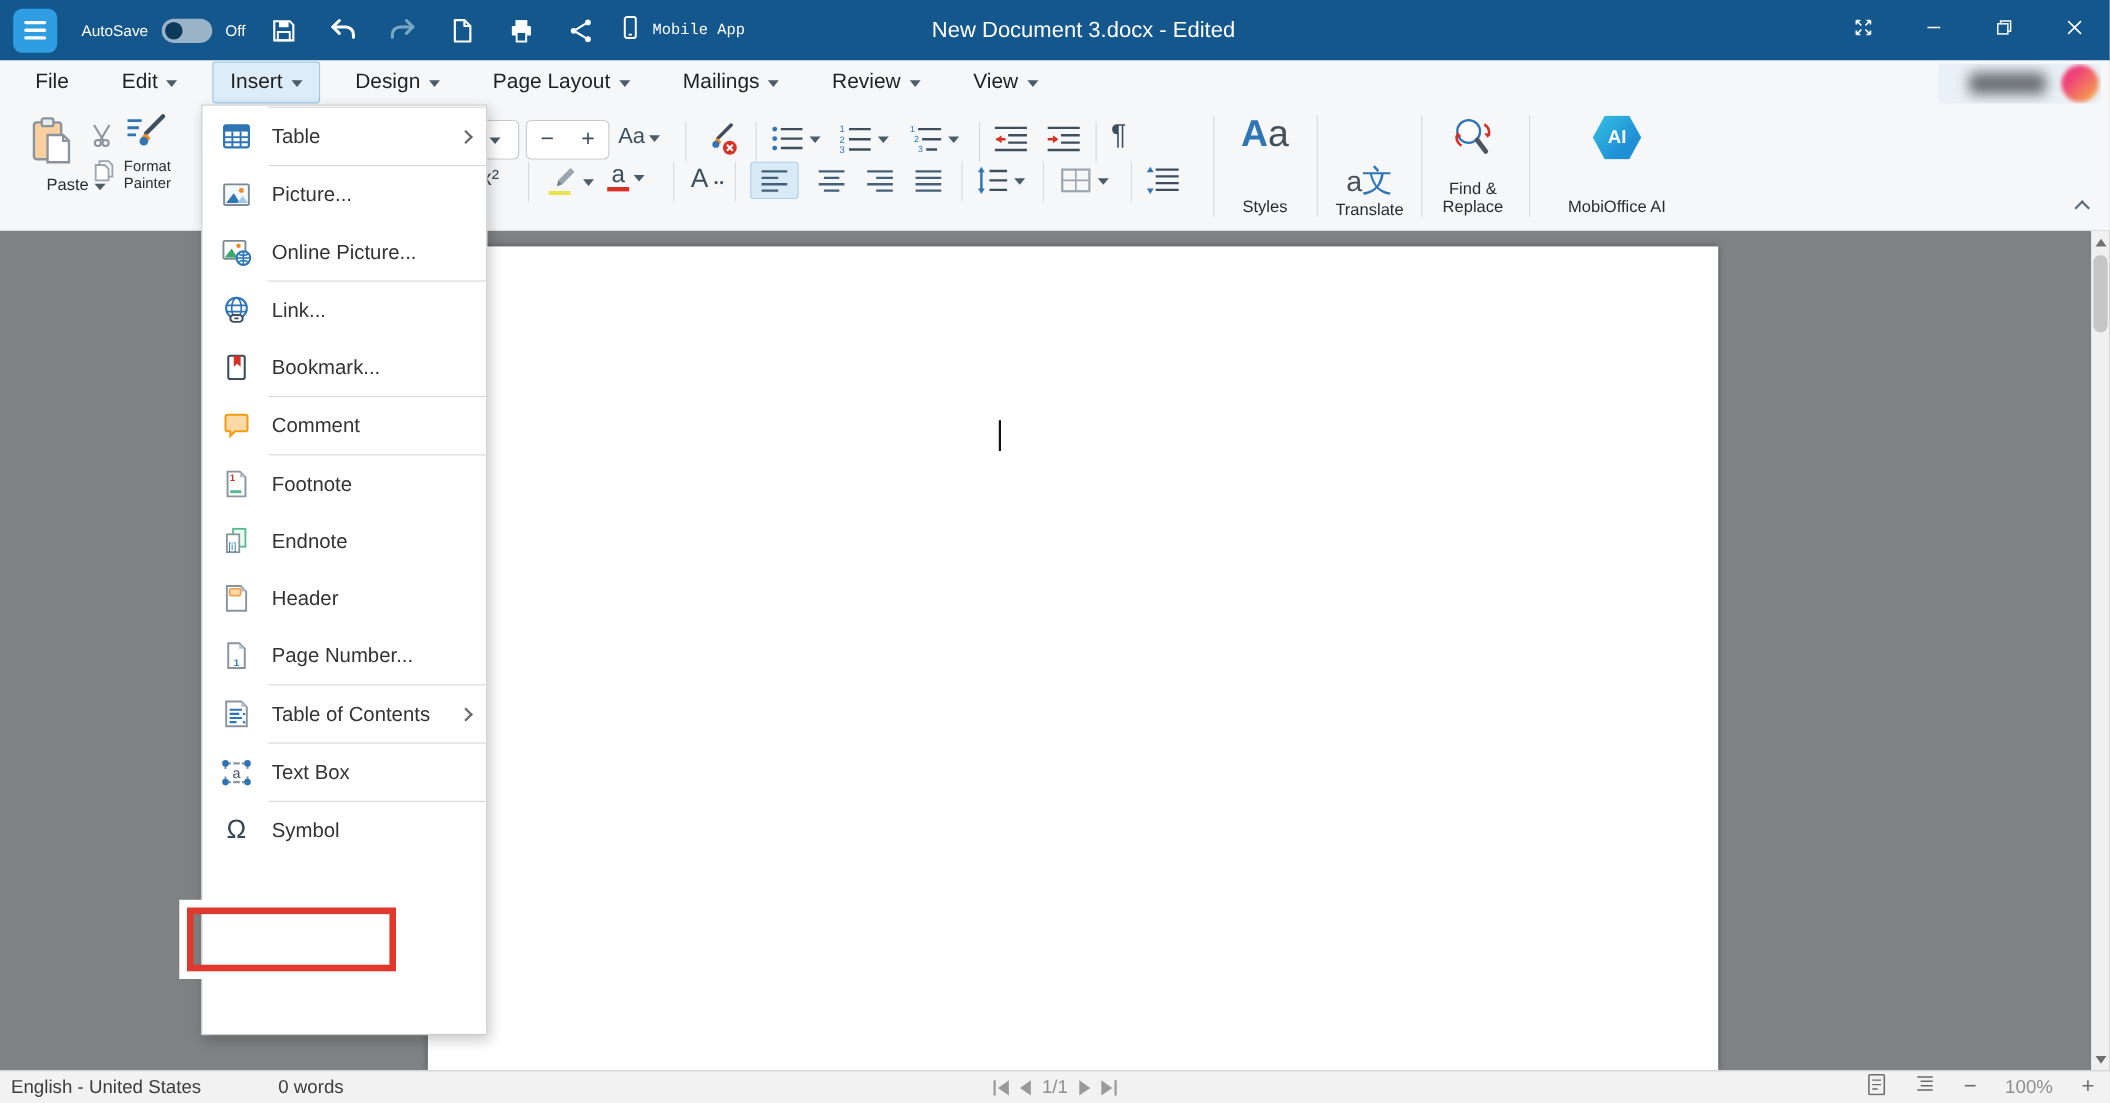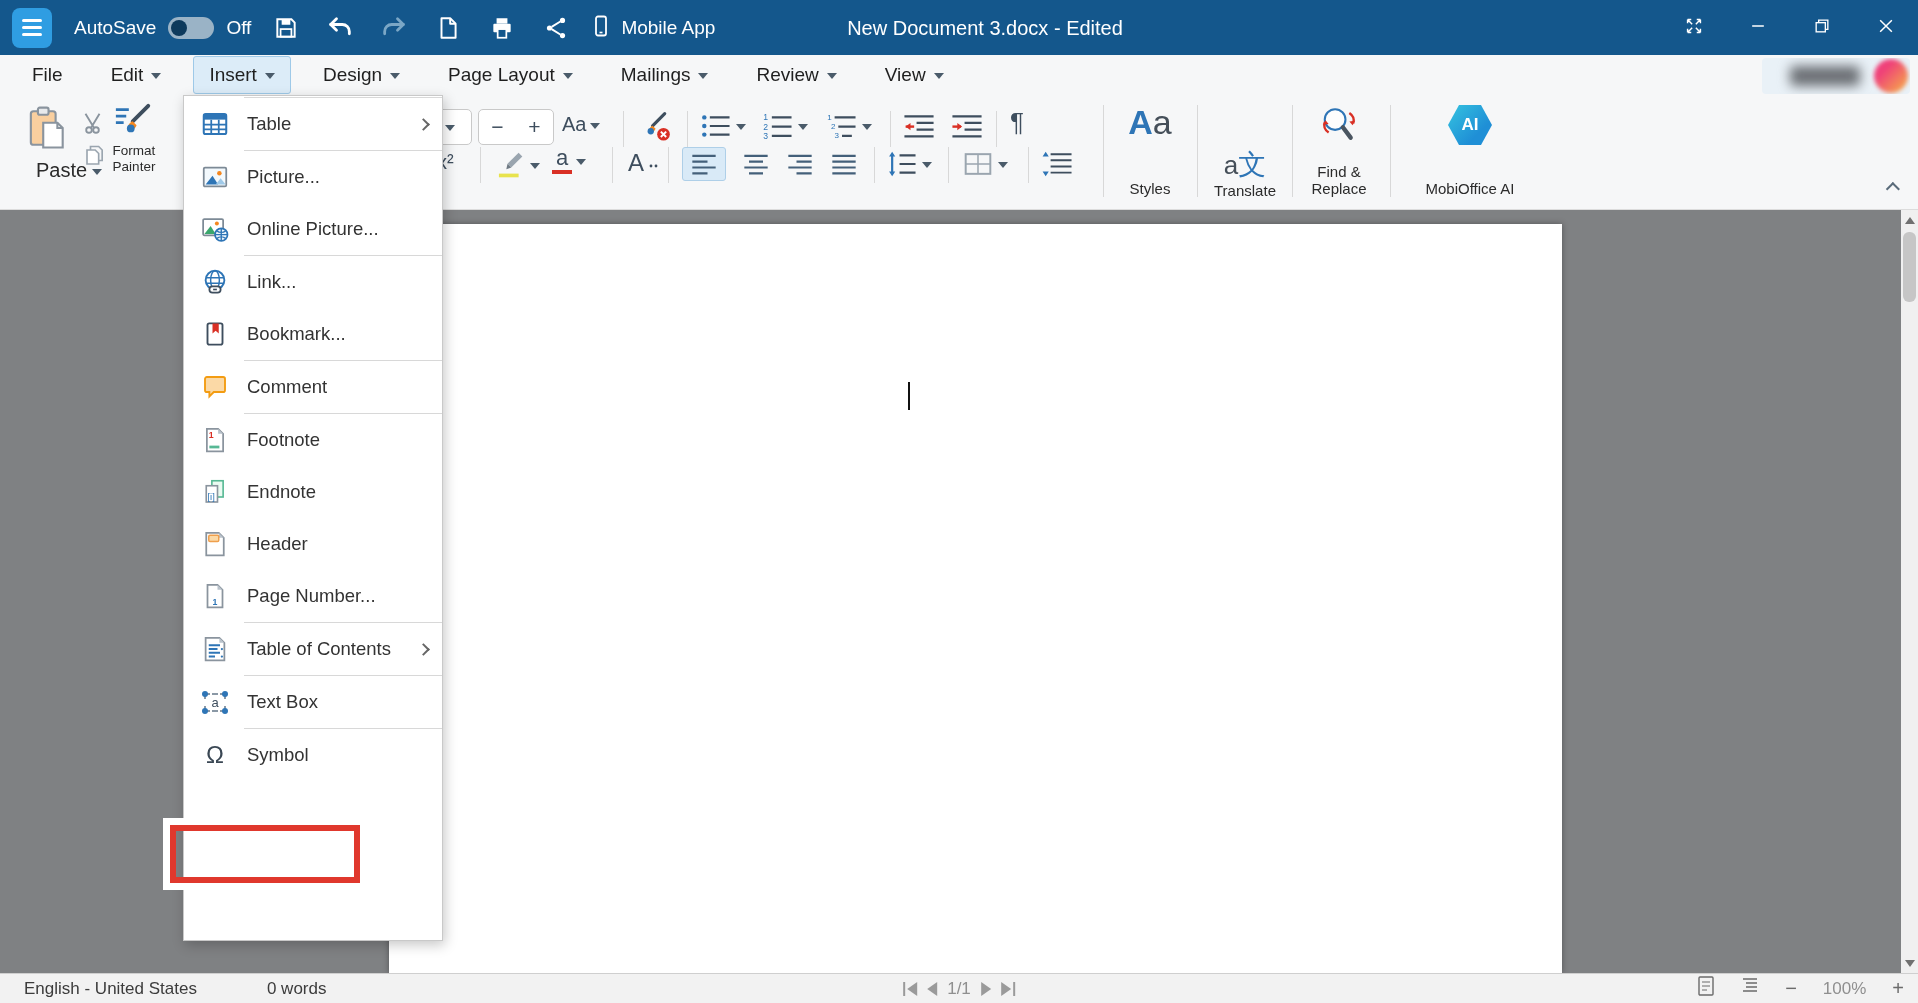--- a/index.html
+++ b/index.html
@@ -3,29 +3,29 @@
 <meta charset="utf-8">
 <style>
   * { box-sizing: border-box; margin: 0; padding: 0; }
   html,body { width:1918px; height:1003px; overflow:hidden; }
   body { font-family:"Liberation Sans","DejaVu Sans",sans-serif; color:#2b2b2b; background:#f6f7f8; position:relative; }
 
   
   .titlebar { position:absolute; left:0; top:0; width:1918px; height:55px; background:#14578c; display:flex; align-items:center; color:#fff; }
   .hamburger { width:40px; height:40px; margin-left:12px; background:#2f9de2; border-radius:8px; display:flex; flex-direction:column; justify-content:center; align-items:center; gap:4px; cursor:pointer; }
   .hamburger i { display:block; width:20px; height:3px; background:#fff; border-radius:2px; }
-  .tb-text { font-size:19px; }
+  .tb-text { font-size:14px; }
   .autosave-label { margin-left:22px; }
   .toggle { margin-left:12px; width:46px; height:22px; border-radius:11px; background:#9ab3c6; position:relative; cursor:pointer; }
   .toggle .knob { position:absolute; left:3px; top:3px; width:16px; height:16px; border-radius:50%; background:#0e3a5c; }
   .off-label { margin-left:12px; }
   .tb-icon { width:38px; height:38px; margin-left:16px; display:flex; align-items:center; justify-content:center; cursor:pointer; }
   .tb-icon svg { display:block; }
   .mobileapp { display:flex; align-items:center; margin-left:14px; cursor:pointer; }
-  .mobileapp .tb-text { margin-left:8px; }
+  .mobileapp .tb-text { margin-left:8px;font-family:Liberation Mono, monospace; }
   .doc-title { position:absolute; left:985px; top:50%; transform:translate(-50%,-50%); font-size:20px; white-space:nowrap; }
   .win-controls { position:absolute; right:0; top:0; height:55px; display:flex; align-items:center; }
   .win-btn { width:64px; height:55px; display:flex; align-items:center; justify-content:center; cursor:pointer; }
 
   
   .menubar { position:absolute; left:0; top:55px; width:1918px; height:40px; background:#f6f7f8; display:flex; align-items:center; font-size:19px; }
   .menu-item { display:flex; align-items:center; gap:8px; padding:7px 15px; margin-left:16px; border:1px solid transparent; border-radius:3px; cursor:pointer; color:#1f1f1f; }
   .menu-item.active { background:#dcecf8; border-color:#9ec9e8; }
   .caret-down { width:0; height:0; border-left:5px solid transparent; border-right:5px solid transparent; border-top:6px solid #4a5b6a; margin-top:2px; }
   .account-area { position:absolute; right:8px; top:3px; width:148px; height:36px; border-radius:4px; overflow:hidden; background:#e9f1f7; }
@@ -38,21 +38,21 @@
   .rb svg { display:block; }
   .vdiv { position:absolute; width:1px; background:#d8d8d8; top:16px; height:36px; }
   .vdiv.r2 { top:52px; }
   .vdiv.tall { top:10px; height:92px; }
   .rtxt { font-size:20px; color:#3e4e5e; }
   .stepper { position:absolute; left:478px; top:14px; width:76px; height:36px; background:#fff; border:1px solid #c9c9c9; border-radius:5px; display:flex; }
   .stepper span { flex:1; display:flex; align-items:center; justify-content:center; font-size:21px; color:#3e4e5e; cursor:pointer; }
   .fsz-tail { position:absolute; left:428px; top:14px; width:44px; height:36px; background:#fff; border:1px solid #c9c9c9; border-radius:0 5px 5px 0; display:flex; align-items:center; justify-content:center; cursor:pointer; }
   .selbtn { background:#d9eaf7; border:1px solid #aecfe8; border-radius:3px; }
   .paste { position:absolute; left:14px; top:10px; width:62px; display:flex; flex-direction:column; align-items:center; gap:4px; cursor:pointer; }
-  .paste-label { font-size:20px; color:#2b2b2b; display:flex; align-items:center; gap:5px;margin-left:48px; }
+  .paste-label { font-size:15px; color:#2b2b2b; display:flex; align-items:center; gap:5px;margin-left:48px; }
   .fp-label { font-size:13.5px; color:#2b2b2b; line-height:1.15; text-align:left; }
   .big-group { position:absolute; top:10px; width:90px; display:flex; flex-direction:column; align-items:center; justify-content:space-between; height:92px; cursor:pointer; }
   .bg-label { font-size:15px; color:#2b2b2b; text-align:center; line-height:1.15; }
   .styles-ic { font-size:34px; line-height:1; }
   .styles-ic b { color:#2e75b6; font-weight:bold; }
   .styles-ic span { color:#454f59; }
   .translate-ic { font-size:26px; line-height:1.2;margin-top:43px; }
   .translate-ic .a { color:#454f59; }
   .translate-ic .w { color:#2e75b6; font-size:28px; }
   .ai-hex { width:44px; height:40px; background:linear-gradient(135deg,#35c3e0,#1f8fd6 70%); clip-path:polygon(25% 0,75% 0,100% 50%,75% 100%,25% 100%,0 50%); display:flex; align-items:center; justify-content:center; color:#fff; font-weight:bold; font-size:17px; }
@@ -64,21 +64,21 @@
   .page { position:absolute; left:389px; top:14px; width:1173px; height:749px; background:#fff; box-shadow:0 0 6px rgba(0,0,0,.35); }
   .cursor-bar { position:absolute; left:519px; top:158px; width:2px; height:28px; background:#111; }
   .vscroll { position:absolute; right:0; top:0; width:17px; height:763px; background:#f0f0f0; }
   .vs-arrow { position:absolute; left:0; width:17px; height:20px; display:flex; align-items:center; justify-content:center; cursor:pointer; }
   .tri-up { width:0; height:0; border-left:5px solid transparent; border-right:5px solid transparent; border-bottom:7px solid #707070; }
   .tri-dn { width:0; height:0; border-left:5px solid transparent; border-right:5px solid transparent; border-top:7px solid #707070; }
   .vs-thumb { position:absolute; left:2px; top:22px; width:13px; height:70px; background:#c6c6c6; border-radius:6px; cursor:pointer; }
 
   
   .statusbar { position:absolute; left:0; top:973px; width:1918px; height:30px; background:#f2f2f2; border-top:1px solid #cfcfcf; display:flex; align-items:center; font-size:17px; color:#3c3c3c; }
-  .sb-lang { margin-left:24px; cursor:pointer; }
+  .sb-lang { margin-left:10px; cursor:pointer; }
   .sb-words { margin-left:70px; cursor:pointer; }
   .sb-nav { position:absolute; left:50%; transform:translateX(-50%); display:flex; align-items:center; gap:10px; color:#8f8f8f; }
   .nav-btn { display:flex; align-items:center; gap:2px; cursor:pointer; }
   .tri-l { width:0; height:0; border-top:7px solid transparent; border-bottom:7px solid transparent; border-right:10px solid #9a9a9a; }
   .tri-r { width:0; height:0; border-top:7px solid transparent; border-bottom:7px solid transparent; border-left:10px solid #9a9a9a; }
   .nav-bar { width:2px; height:14px; background:#9a9a9a; }
   .sb-page { color:#8f8f8f; font-size:17px; }
   .sb-right { position:absolute; right:14px; display:flex; align-items:center; gap:26px; }
   .sb-zoom-btn { font-size:20px; color:#6b6b6b; cursor:pointer; }
   .sb-zoom-val { color:#8f8f8f; cursor:pointer; }

